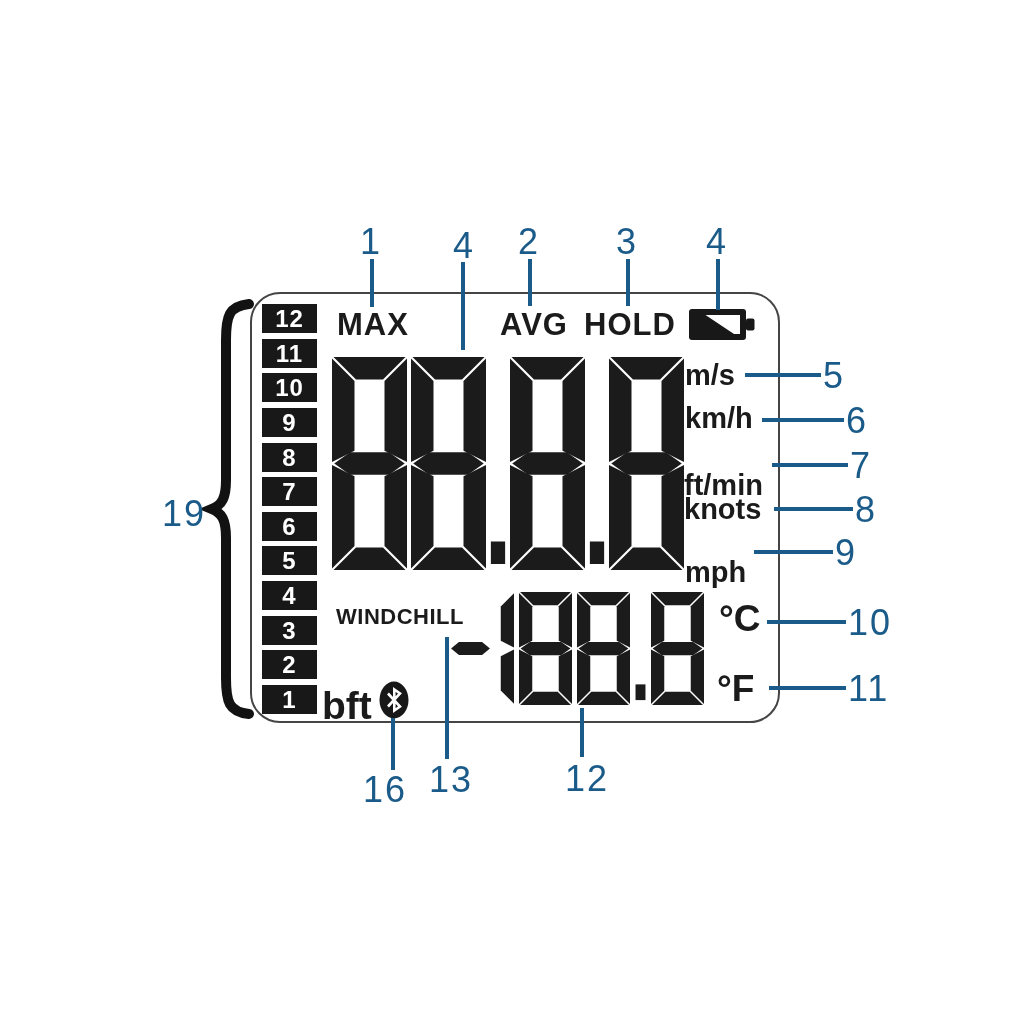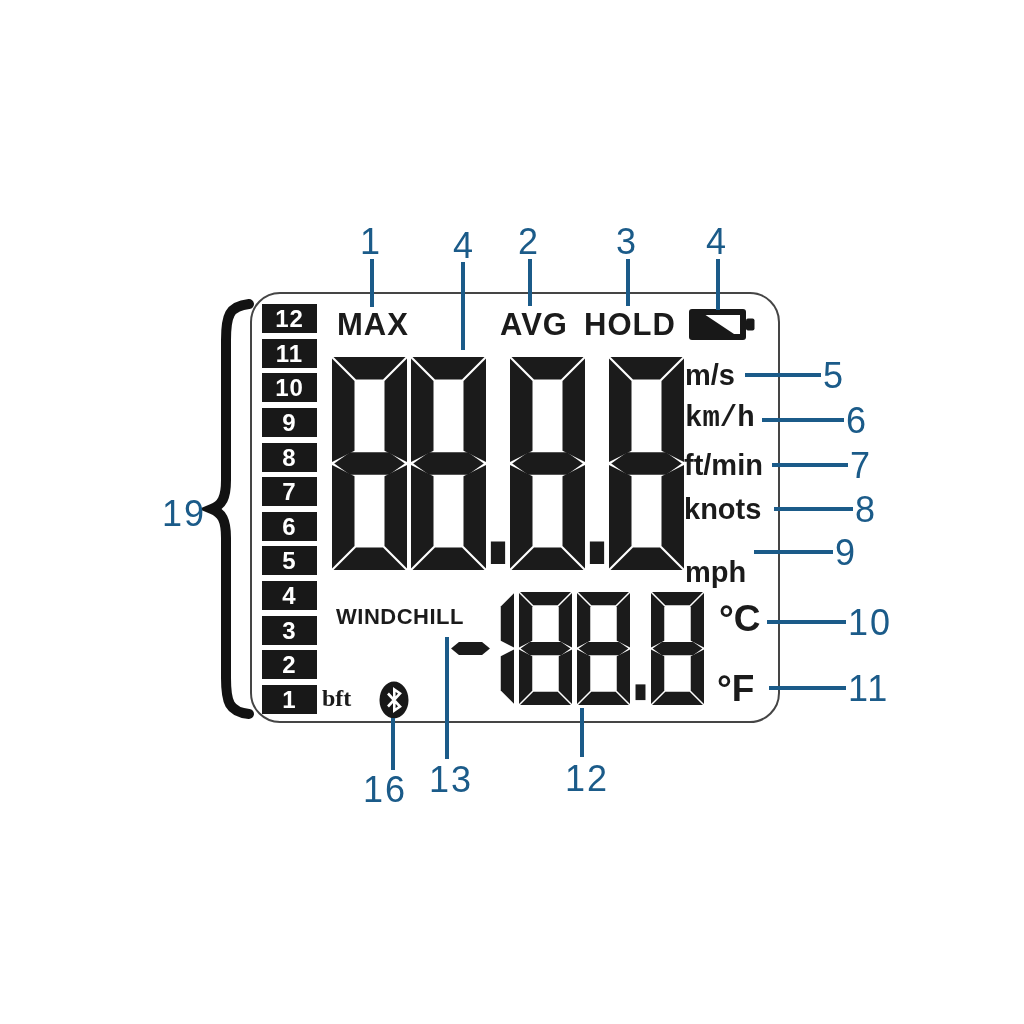--- a/index.html
+++ b/index.html
@@ -42,21 +42,21 @@
       <div class="bft-box">8</div>
       <div class="bft-box">7</div>
       <div class="bft-box">6</div>
       <div class="bft-box">5</div>
       <div class="bft-box">4</div>
       <div class="bft-box">3</div>
       <div class="bft-box">2</div>
       <div class="bft-box">1</div>
     </div>
 
-  <div class="abs lcdtxt" style="left:322px;top:686px;font-size:24px;font-family:Liberation Serif, serif;">bft</div>
+  <div class="abs lcdtxt" style="left:322px;top:686px;font-size:39px;">bft</div>
   <svg class="abs" style="left:379px;top:681px;" width="30" height="38" viewBox="0 0 30 38">
     <ellipse cx="15" cy="19" rx="14.5" ry="18.5" fill="#181818"></ellipse>
     <polyline points="9,12.5 21,25.5 15.3,29.5 15.3,8.5 21,12.5 9,25.5" fill="none" stroke="#ffffff" stroke-width="2.6"></polyline>
   </svg>
 
   <div class="abs lcdtxt toplbl" style="left:336px;top:309px;width:74px;text-align:center;">MAX</div>
   <div class="abs lcdtxt toplbl" style="left:500px;top:309px;width:68px;">AVG</div>
   <div class="abs lcdtxt toplbl" style="left:584px;top:309px;width:92px;">HOLD</div>
   <svg class="abs" style="left:689px;top:309px;" width="66" height="32" viewBox="0 0 66 32">
     <rect x="0" y="0" width="57" height="31" rx="3" fill="#181818"></rect>
@@ -104,22 +104,22 @@
         <polygon points="100,2 100,140 70,125 70,32" fill="#1b1b1b"></polygon>
         <polygon points="100,144 100,282 70,252 70,159" fill="#1b1b1b"></polygon>
         <polygon points="2,284 98,284 68,254 32,254" fill="#1b1b1b"></polygon>
         <polygon points="0,144 30,159 30,252 0,282" fill="#1b1b1b"></polygon>
         <polygon points="0,2 30,32 30,125 0,140" fill="#1b1b1b"></polygon>
         <polygon points="3,142 24,127 76,127 97,142 76,157 24,157" fill="#1b1b1b"></polygon>
       </svg>
     </div>
 
   <div class="abs lcdtxt unitlbl" style="left:685px;top:361px;">m/s</div>
-  <div class="abs lcdtxt unitlbl" style="left:685px;top:404px;font-family:Liberation Mono, monospace;">km/h</div>
-  <div class="abs lcdtxt unitlbl" style="left:684px;top:451px;text-align:right;">ft/min</div>
+  <div class="abs lcdtxt unitlbl" style="left:685px;top:404px;">km/h</div>
+  <div class="abs lcdtxt unitlbl" style="left:684px;top:471px;text-align:right;">ft/min</div>
   <div class="abs lcdtxt unitlbl" style="left:684px;top:495px;">knots</div>
   <div class="abs lcdtxt unitlbl" style="left:685px;top:538px;margin-top:20px;">mph</div>
 
   <div class="abs lcdtxt" style="left:336px;top:606px;font-size:22px;letter-spacing:0.5px;">WINDCHILL</div>
   <div class="abs sevenseg" style="left:450px;top:592px;gap:5px;">
       <svg viewBox="0 0 78 213" width="41" height="113">
         <polygon points="2,106.5 17,94 61,94 76,106.5 61,119 17,119" fill="#1b1b1b"></polygon>
       </svg>
       <svg viewBox="66 0 34 213" width="18" height="113">
         <polygon points="100,2 100,104.5 75,92 75,27" fill="#1b1b1b"></polygon>

